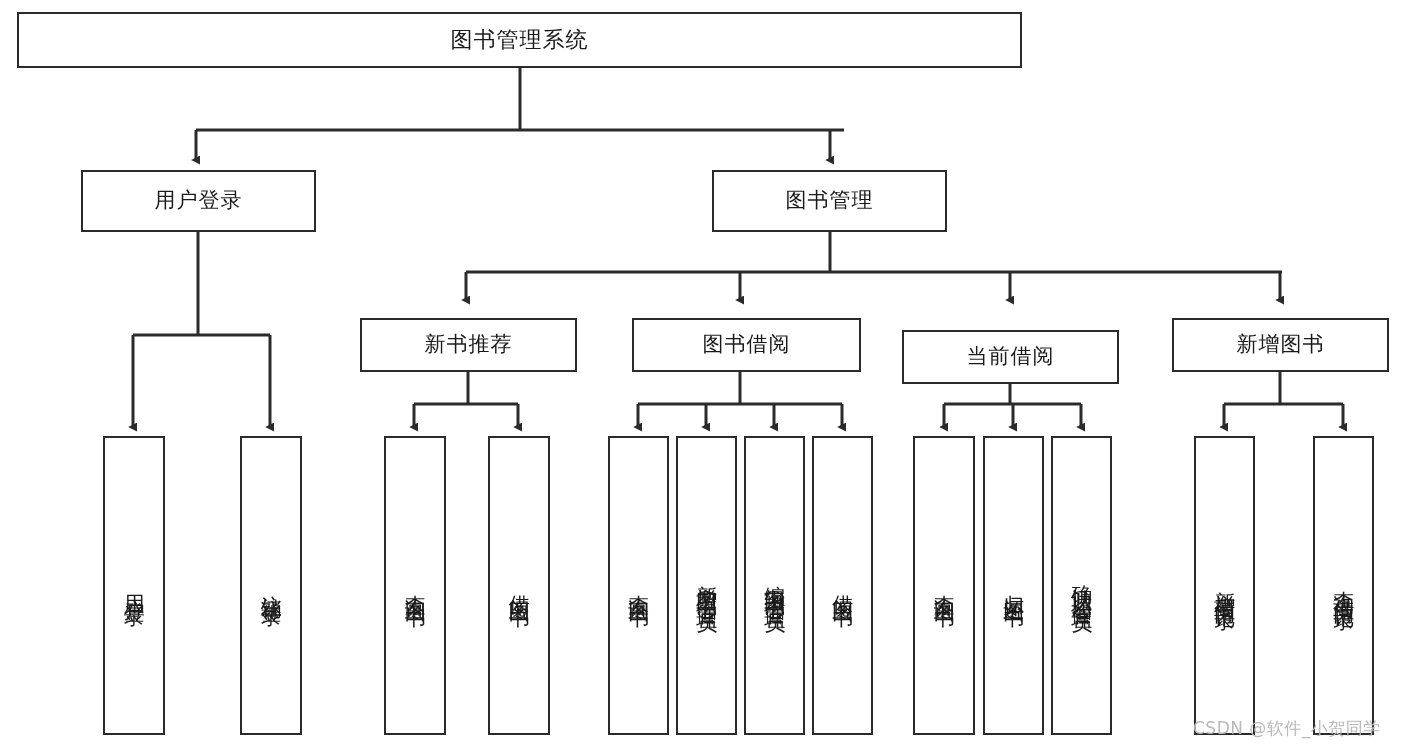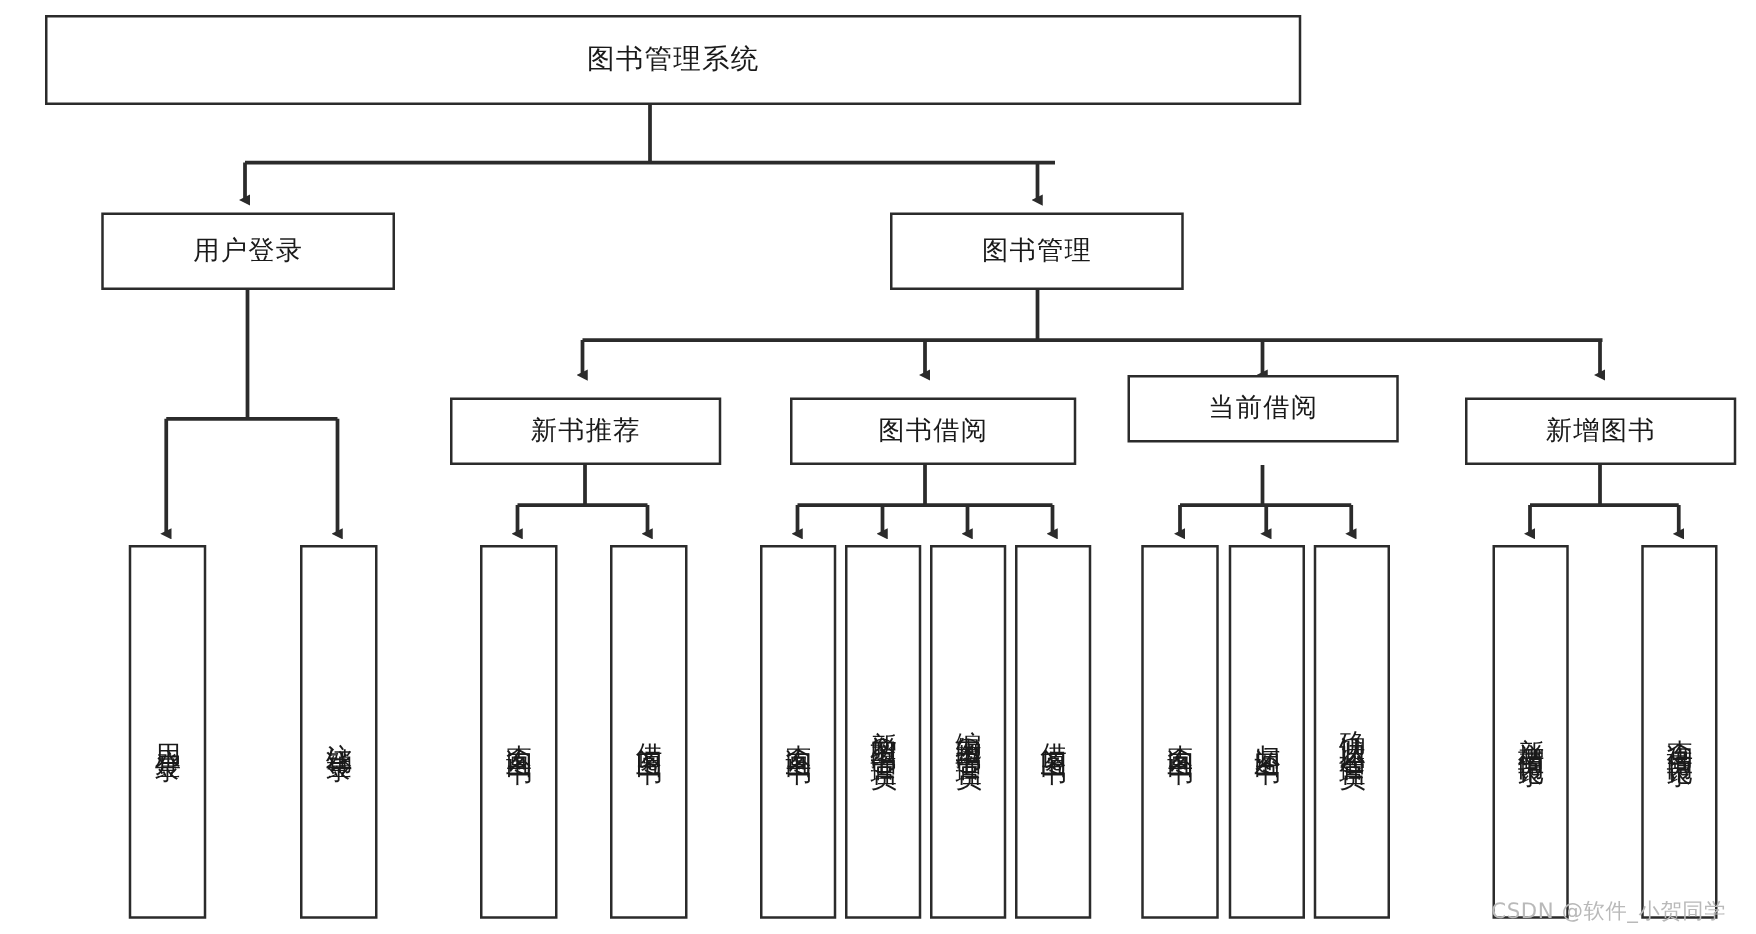--- a/index.html
+++ b/index.html
@@ -112,31 +112,31 @@
       <path d="M1013,404 L1013,427" marker-end="url(#arrowhead)"></path>
       <path d="M1081,404 L1081,427" marker-end="url(#arrowhead)"></path>
 
       <path d="M1280,372 L1280,404"></path>
       <path d="M1224,404 L1343,404"></path>
       <path d="M1224,404 L1224,427" marker-end="url(#arrowhead)"></path>
       <path d="M1343,404 L1343,427" marker-end="url(#arrowhead)"></path>
     </g>
   </svg>
 
-  <div class="node h root" style="left:17px; top:12px; width:1005px; height:72px;margin-left:19px;">图书管理系统</div>
+  <div class="node h root" style="left:17px; top:12px; width:1005px; height:56px;">图书管理系统</div>
 
   <div class="node h" style="left:81px; top:170px; width:235px; height:62px;">用户登录</div>
 
   <div class="node h" style="left:712px; top:170px; width:235px; height:62px;text-align:right;">图书管理</div>
 
   <div class="node h" style="left:360px; top:318px; width:217px; height:54px;">新书推荐</div>
 
   <div class="node h" style="left:632px; top:318px; width:229px; height:54px;font-family:Liberation Serif, serif;">图书借阅</div>
 
-  <div class="node h" style="left:902px; top:300px; width:217px; height:54px;">当前借阅</div>
+  <div class="node h" style="left:902px; top:330px; width:217px; height:54px;">当前借阅</div>
 
   <div class="node h" style="left:1172px; top:318px; width:217px; height:54px;">新增图书</div>
 
   <div class="node v" style="left:103px; top:436px; width:62px; height:299px;">
     <span class="vlabel">用户登录</span>
   </div>
 
   <div class="node v" style="left:240px; top:436px; width:62px; height:299px;">
     <span class="vlabel">注销登录</span>
   </div>

